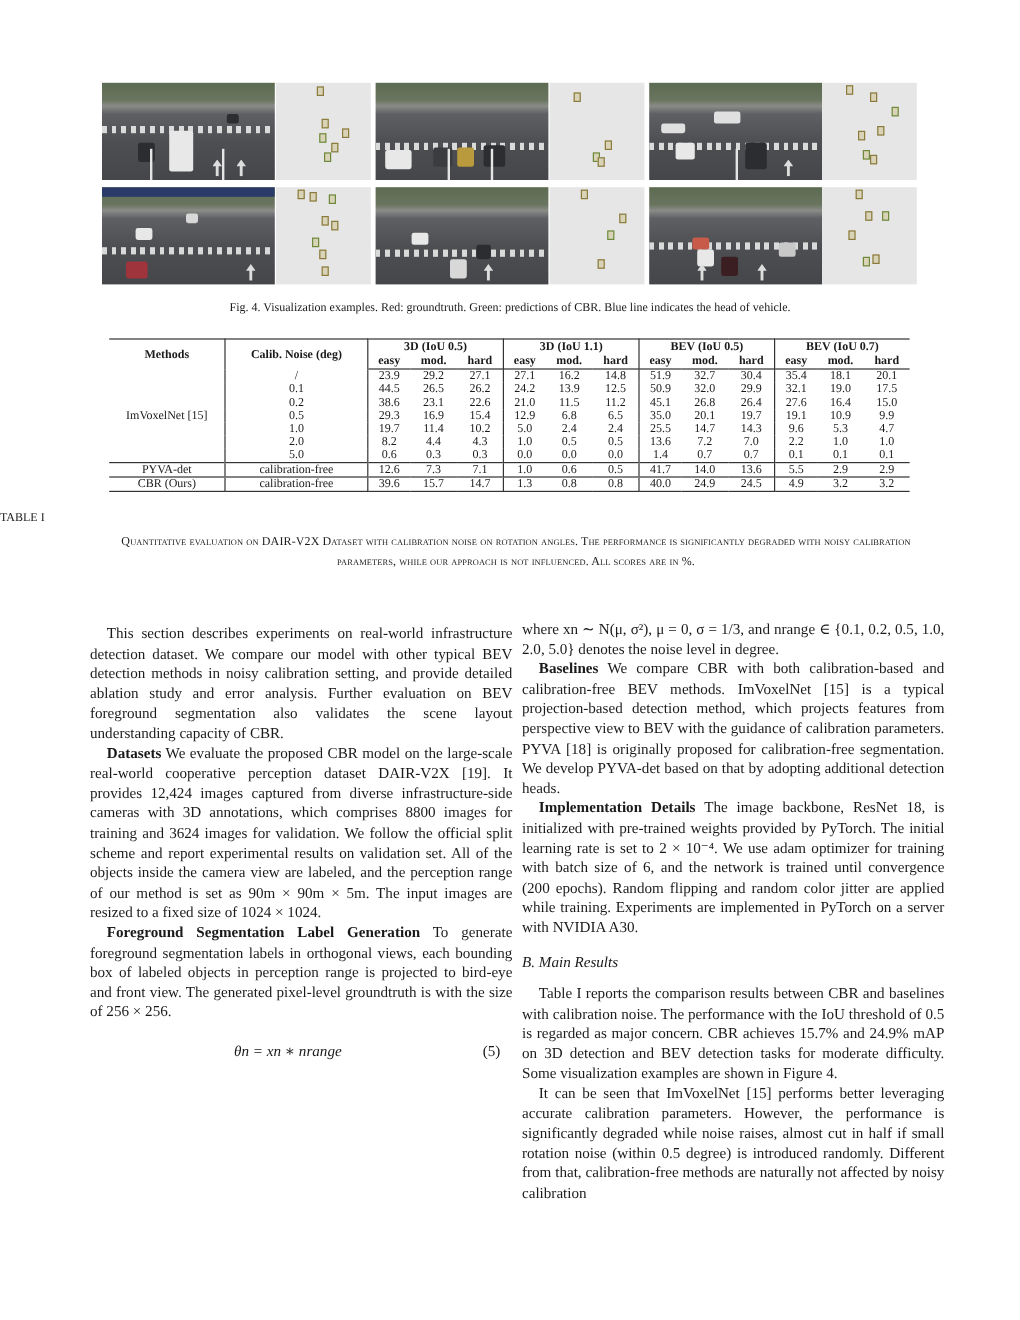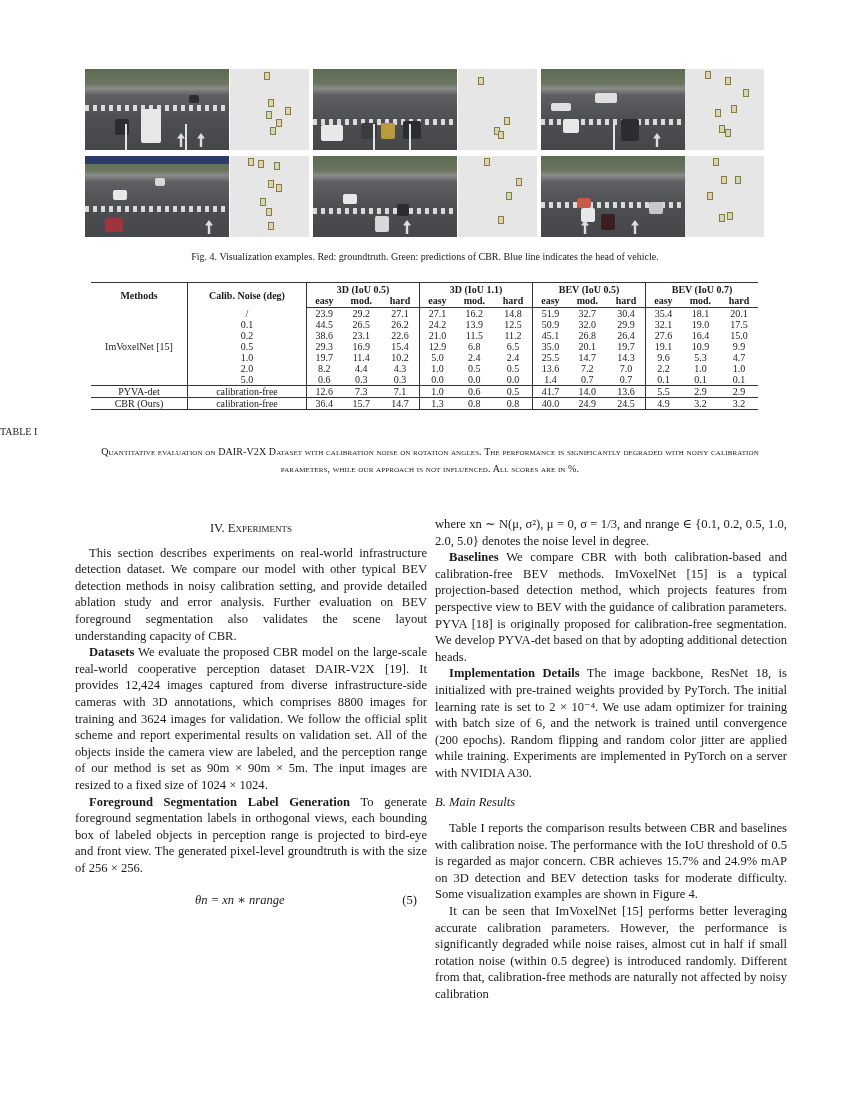--- a/index.html
+++ b/index.html
@@ -312,41 +312,40 @@
         <td>41.7</td>
         <td>14.0</td>
         <td class="vr">13.6</td>
         <td>5.5</td>
         <td>2.9</td>
         <td>2.9</td>
       </tr>
       <tr class="sep last">
         <td class="vr">CBR (Ours)</td>
         <td class="vr">calibration-free</td>
-        <td>36.4</td>
+        <td>39.6</td>
         <td>15.7</td>
         <td class="vr">14.7</td>
         <td>1.3</td>
         <td>0.8</td>
         <td class="vr">0.8</td>
         <td>40.0</td>
         <td>24.9</td>
         <td class="vr">24.5</td>
         <td>4.9</td>
         <td>3.2</td>
         <td>3.2</td>
       </tr>
     </tbody>
 </table>
 
 <div class="tab-label">TABLE I</div>
 <div class="tab-caption">Quantitative evaluation on DAIR-V2X Dataset with calibration noise on rotation angles. The performance is significantly degraded with noisy calibration parameters, while our approach is not influenced. All scores are in %.</div>
 
 <div class="col left">
-  <div class="section-title">IV. Experiments</div>
   <p>This section describes experiments on real-world infrastructure detection dataset. We compare our model with other typical BEV detection methods in noisy calibration setting, and provide detailed ablation study and error analysis. Further evaluation on BEV foreground segmentation also validates the scene layout understanding capacity of CBR.</p>
   <p><span class="bold">Datasets</span><span> We evaluate the proposed CBR model on the large-scale real-world cooperative perception dataset DAIR-V2X [19]. It provides 12,424 images captured from diverse infrastructure-side cameras with 3D annotations, which comprises 8800 images for training and 3624 images for validation. We follow the official split scheme and report experimental results on validation set. All of the objects inside the camera view are labeled, and the perception range of our method is set as 90m × 90m × 5m. The input images are resized to a fixed size of 1024 × 1024.</span></p>
   <p><span class="bold">Foreground Segmentation Label Generation</span><span> To generate foreground segmentation labels in orthogonal views, each bounding box of labeled objects in perception range is projected to bird-eye and front view. The generated pixel-level groundtruth is with the size of 256 × 256.</span></p>
   <div class="eq">
     <span class="body">θn = xn ∗ nrange</span>
     <span class="num">(5)</span>
   </div>
 </div>
 
 <div class="col right">

